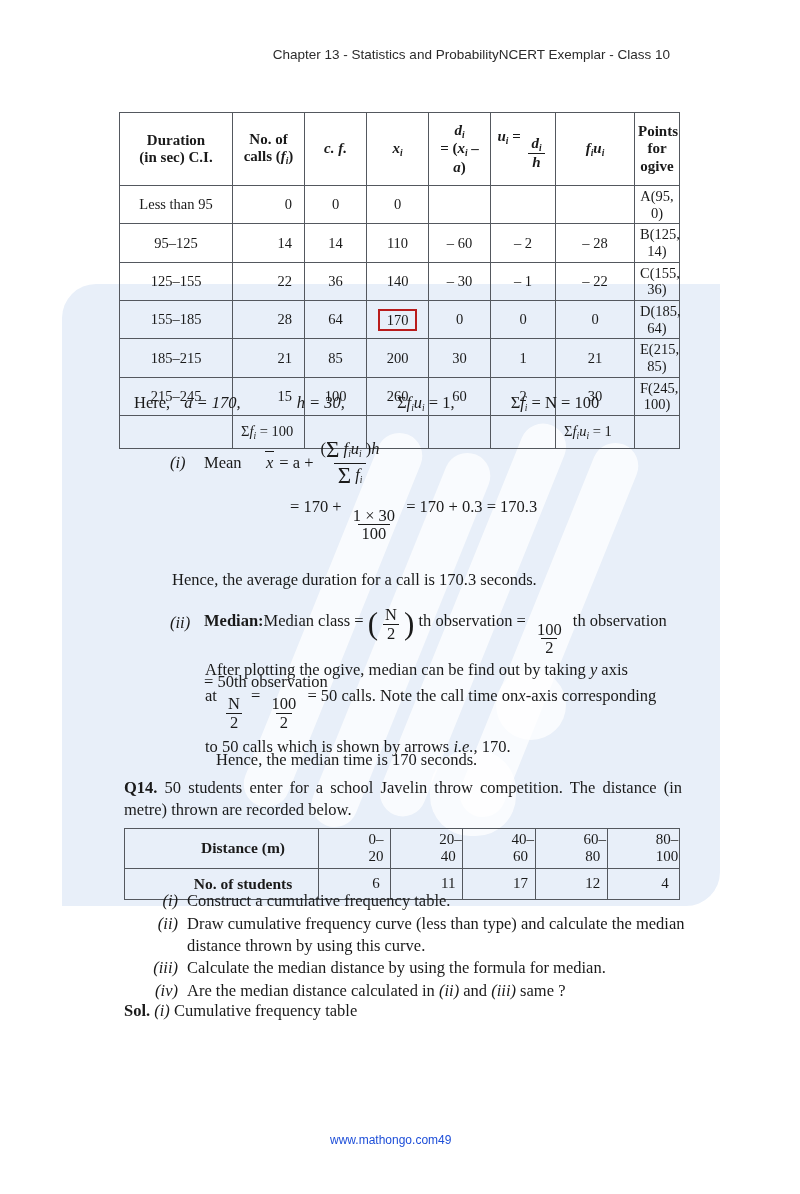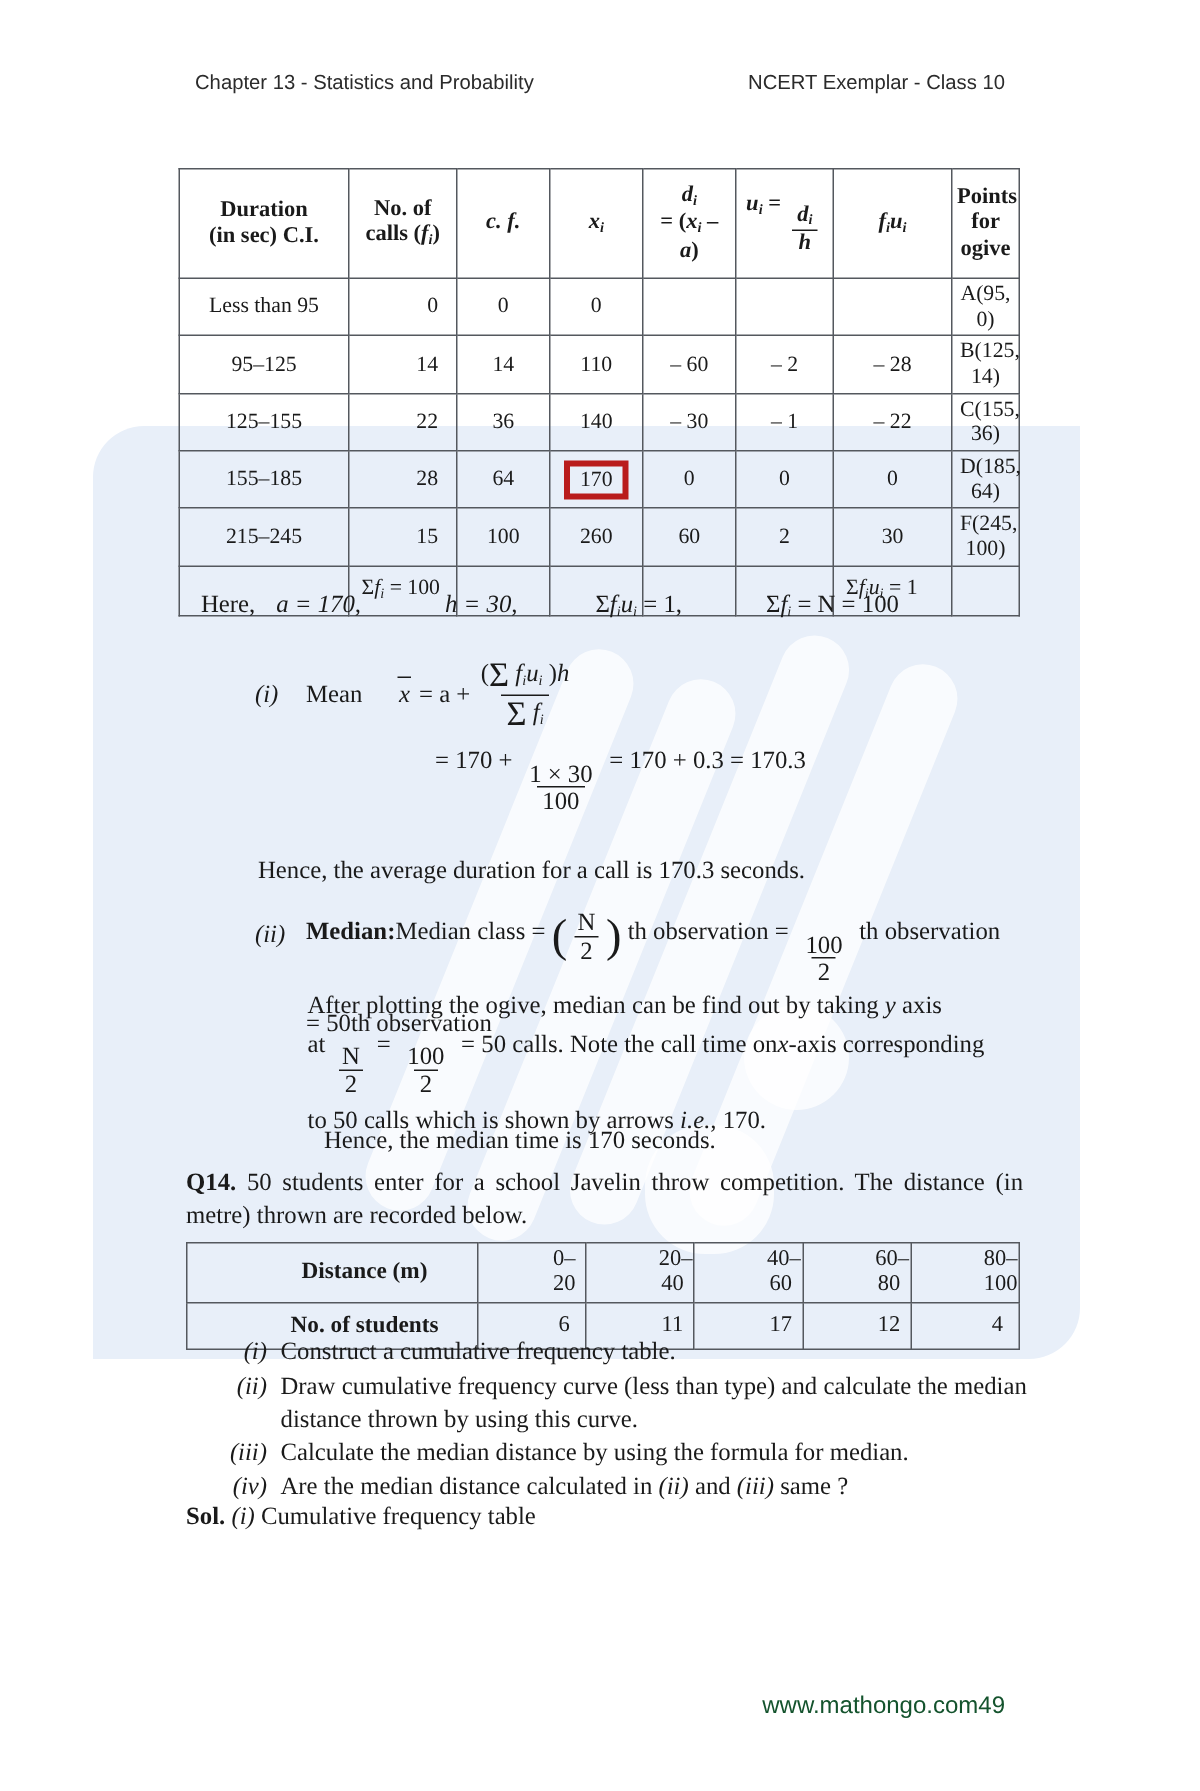--- a/index.html
+++ b/index.html
@@ -64,21 +64,21 @@
     z-index: 2;
   }
 
   
   .hdr {
     position: absolute;
     top: 47px;
     left: 130px;
     right: 130px;
     display: flex;
-    justify-content: space-between;
+    justify-content: flex-end;
     font-family: "Liberation Sans", sans-serif;
     font-size: 13.5px;
     color: #2b2b2b;
   }
 
   
   table.tbl {
     border-collapse: collapse;
     table-layout: fixed;
   }
@@ -103,21 +103,21 @@
   }
   #main-table th { height: 66px; padding: 3px 3px; }
   #main-table td { height: 25px; text-align: center; }
   #main-table tbody td.ci  { text-align: center; }
   #main-table tbody td.fi  { text-align: right; padding-right: 12px; }
   #main-table tbody tr.sumrow td { height: 28px; }
   #main-table td.sumcell { text-align: left; padding-left: 8px; }
 
   .boxed {
     display: inline-block;
-    border: 4px solid #b91c1c;
+    border: 2px solid #b91c1c;
     padding: 0px 7px;
     line-height: 1.25;
   }
 
   #dist-table {
     position: absolute;
     left: 124px;
     top: 828px;
     width: 556px;
   }
@@ -218,24 +218,24 @@
 
   #sol-line { left: 124px; top: 1000px; }
 
   
   .ftr {
     position: absolute;
     bottom: 47px;
     left: 130px;
     right: 130px;
     display: flex;
-    justify-content: flex-end;
+    justify-content: flex-start;
     font-family: "Liberation Sans", sans-serif;
-    font-size: 16px;
-    color: #14532d;
+    font-size: 12px;
+    color: #1d4ed8;
   }
   .ftr .url { margin-left: 200px; }
 </style>
 </head>
 <body>
 
 <div class="page">
 
   <div class="wm-panel"></div>
   <div class="wm-strokes">
@@ -308,20 +308,30 @@
           </tr>
           <tr>
             <td class="ci">155–185</td>
             <td class="fi">28</td>
             <td>64</td>
             <td><span class="boxed">170</span></td>
             <td>0</td>
             <td>0</td>
             <td>0</td>
             <td>D(185, 64)</td>
+          </tr>
+          <tr>
+            <td class="ci">185–215</td>
+            <td class="fi">21</td>
+            <td>85</td>
+            <td>200</td>
+            <td>30</td>
+            <td>1</td>
+            <td>21</td>
+            <td>E(215, 85)</td>
           </tr>
           <tr>
             <td class="ci">215–245</td>
             <td class="fi">15</td>
             <td>100</td>
             <td>260</td>
             <td>60</td>
             <td>2</td>
             <td>30</td>
             <td>F(245, 100)</td>

